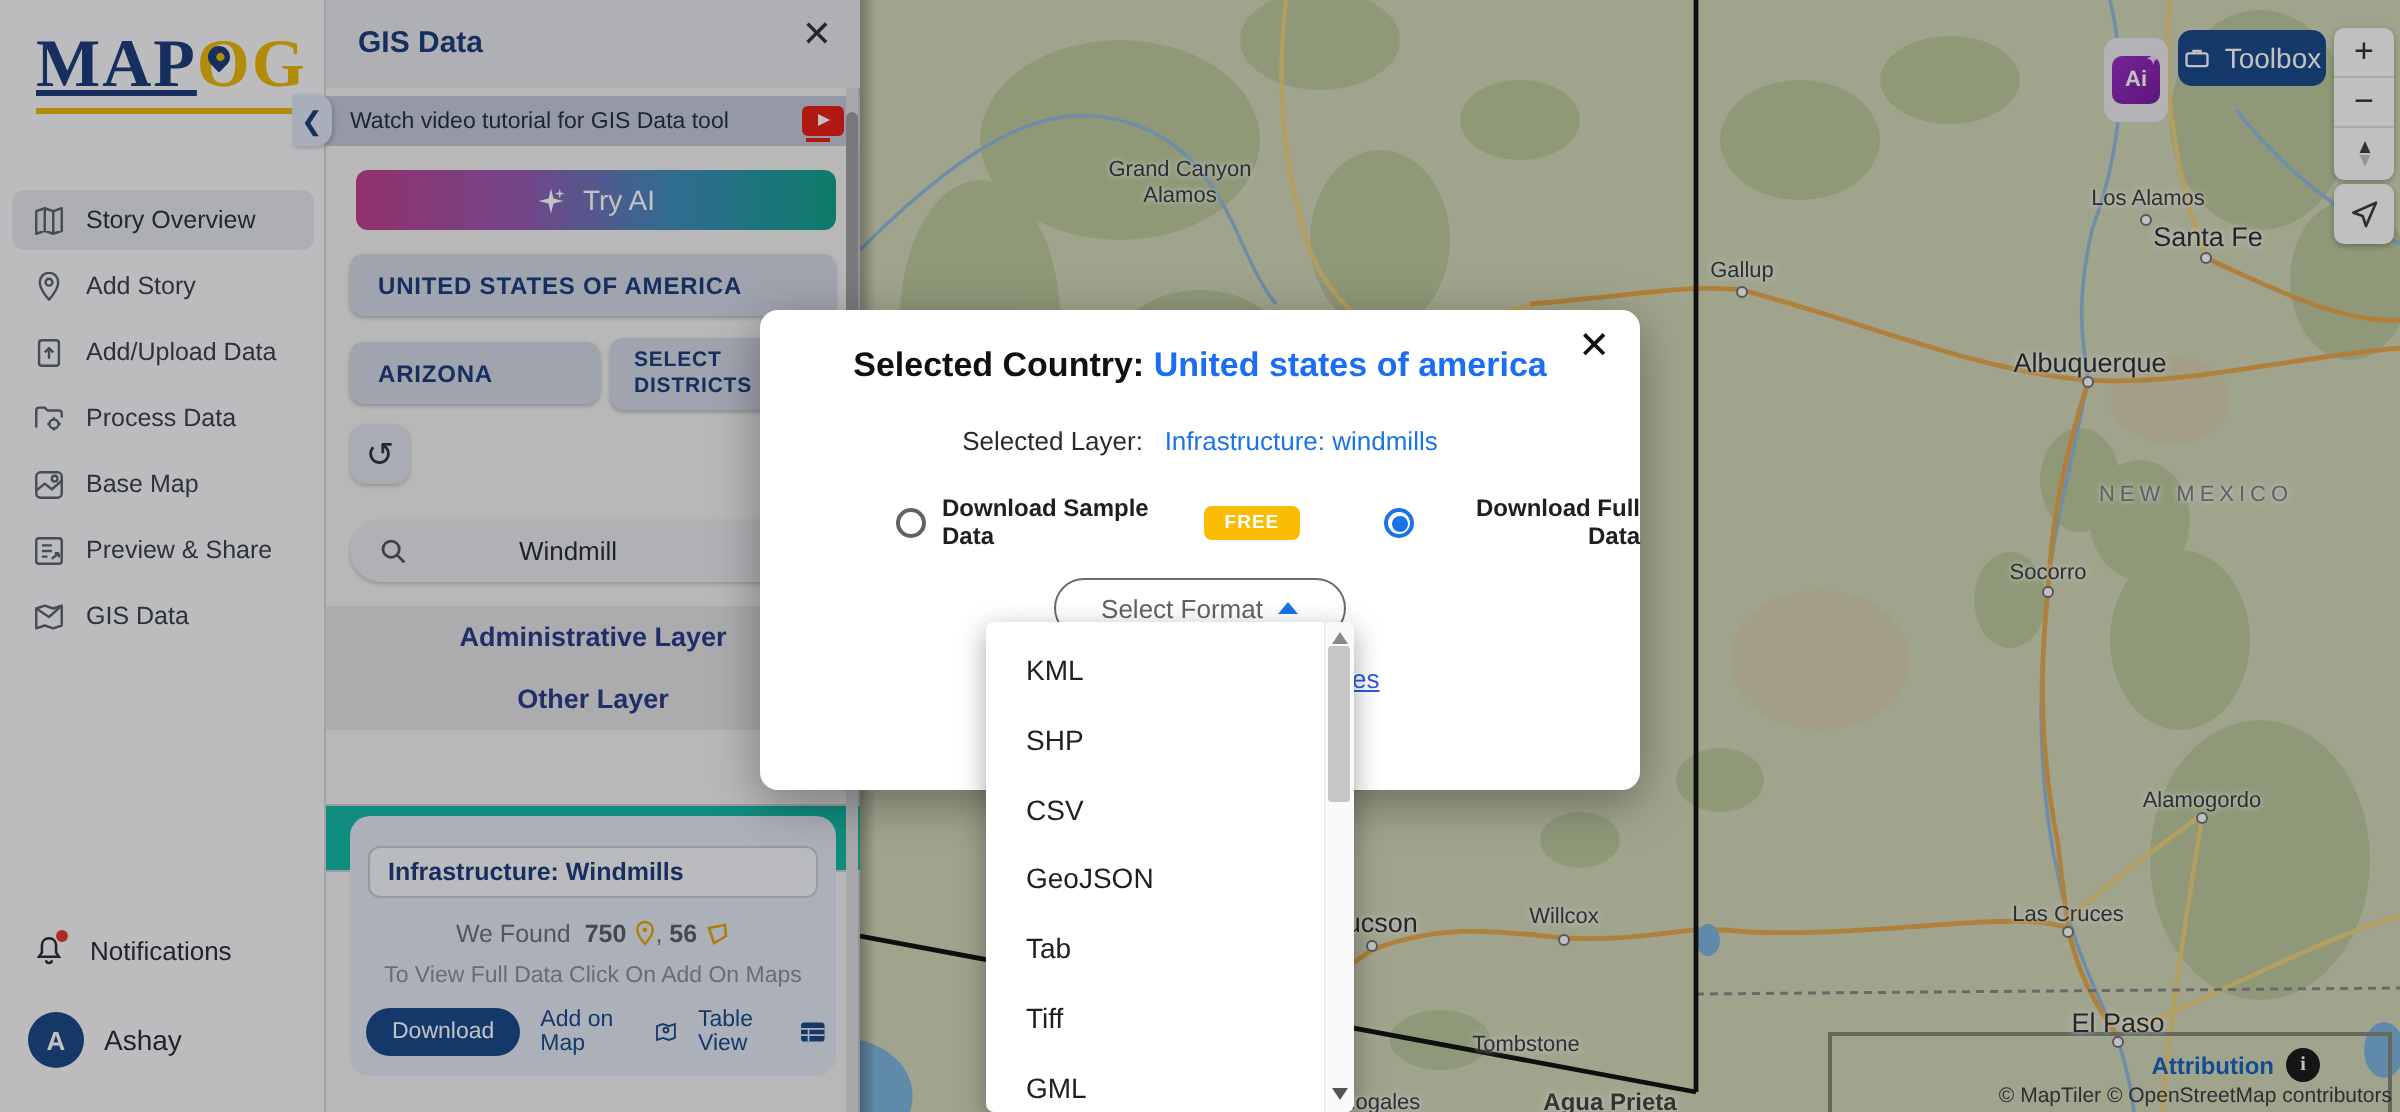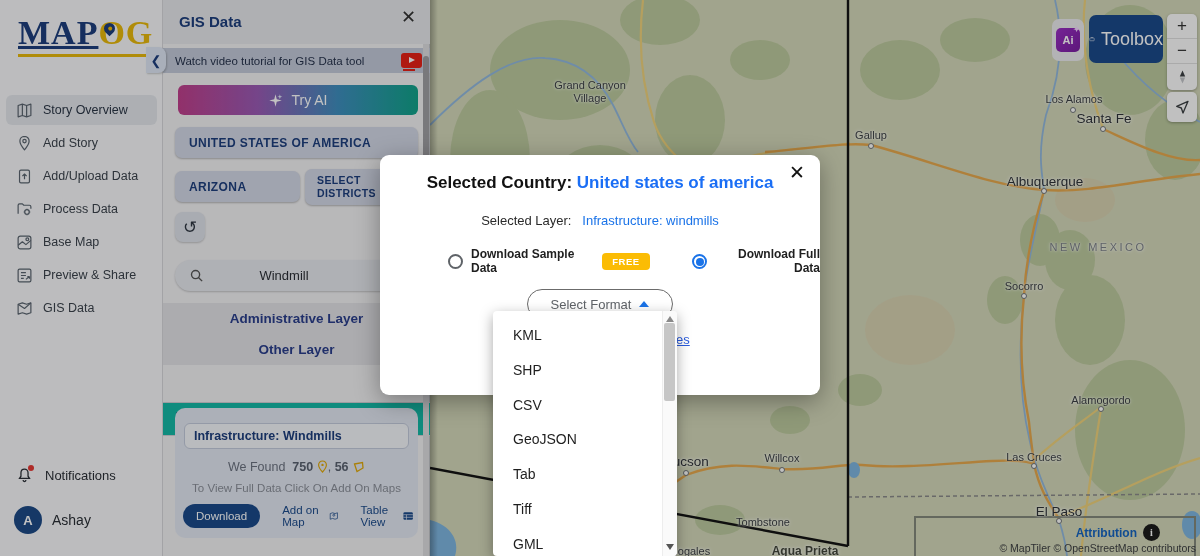--- a/index.html
+++ b/index.html
@@ -46,38 +46,38 @@
   .sections { position:absolute; left:0; top:303px; width:267px; height:62px; background:#e2e3e7; }
   .section-row { height:31px; display:flex; align-items:center; justify-content:center; color:#2b3f8c; font-weight:bold; font-size:13.5px; cursor:pointer; }
   .layer-row { position:absolute; left:0; top:366px; width:267px; height:34px; background:#14b8a6; border-top:1px solid #cfcfd4; border-bottom:1px solid #cfcfd4; display:flex; align-items:center; padding-left:12px; color:#1e3f7d; font-size:16px; cursor:pointer;margin-top:36px; }
   .result-card { position:absolute; left:12px; top:408px; width:243px; height:130px; background:#e3e8f2; border-radius:10px; }
   .rc-title { position:absolute; left:9px; top:15px; width:225px; height:26px; background:#f4f6fa; border:1px solid #c3cbdc; border-radius:6px; display:flex; align-items:center; padding-left:9px; color:#1e3f7d; font-weight:bold; font-size:12.5px; }
   .rc-counts { position:absolute; left:0; top:52px; width:243px; text-align:center; color:#6b7280; font-size:12.5px; }
   .rc-counts b { color:#5a6270; font-weight:bold; }
   .rc-hint { position:absolute; left:0; top:74px; width:243px; text-align:center; color:#8a8f99; font-size:11.5px; }
   .rc-actions { position:absolute; left:8px; top:96px; width:230px; display:flex; align-items:center; gap:10px; }
   .btn-download { background:#1b4a8b; color:#fff; border:none; border-radius:14px; font-size:11.5px; padding:6px 13px; cursor:pointer; font-family:"Liberation Sans",sans-serif; }
-  .link-act { color:#1b4a8b; font-size:11.5px; display:flex; align-items:center; gap:4px; cursor:pointer;margin-left:12px; }
+  .link-act { color:#1b4a8b; font-size:11.5px; display:flex; align-items:center; gap:4px; cursor:pointer; }
   .panel-scroll { position:absolute; right:0; top:44px; width:6px; height:512px; background:#dddde0; }
   .panel-scroll-thumb { position:absolute; right:0; top:12px; width:6px; height:115px; background:#9fa0a4; border-radius:3px; }
 
   
   .map { position:absolute; left:430px; top:0; width:770px; height:556px; background:#d4d8ba; z-index:0; }
   .map-edge { position:absolute; left:0; top:0; width:8px; height:556px; background:linear-gradient(90deg,rgba(0,0,0,.28),rgba(0,0,0,0)); }
   .map-label { position:absolute; transform:translate(-50%,-50%); color:#3c4043; font-size:11px; white-space:pre; text-align:center; text-shadow:0 0 2px rgba(255,255,255,.9), 0 0 4px rgba(255,255,255,.7); line-height:1.2; z-index:2; }
   .map-label.city { font-size:13.5px; color:#2f3337; }
   .map-label.city2 { font-size:12px; font-weight:bold; color:#44483c; }
   .map-label.state { color:#7c8187; letter-spacing:2.5px; font-size:11px; }
   .map-dot { position:absolute; width:6px; height:6px; border:1.5px solid #6f7479; background:#fdfdfb; border-radius:50%; transform:translate(-50%,-50%); z-index:2; }
 
   
   .ai-btn { position:absolute; left:1052px; top:19px; width:32px; height:42px; background:#ececee; border-radius:7px; display:flex; align-items:center; justify-content:center; cursor:pointer; z-index:3; }
   .ai-inner { width:24px; height:24px; border-radius:5px; background:linear-gradient(135deg,#9a2fc4,#7b1fa2); color:#fff; font-size:11px; font-weight:bold; display:flex; align-items:center; justify-content:center; position:relative; }
   .ai-inner::after { content:"✦"; position:absolute; right:0px; top:-3px; font-size:8px; color:#f3d5ff; }
-  .toolbox-btn { position:absolute; left:1089px; top:15px; width:74px; height:48px; background:#1b4a8b; border-radius:7px; color:#fff; font-size:18px; display:flex; align-items:center; justify-content:center; gap:6px; cursor:pointer; z-index:3; }
+  .toolbox-btn { position:absolute; left:1089px; top:15px; width:74px; height:28px; background:#1b4a8b; border-radius:7px; color:#fff; font-size:14px; display:flex; align-items:center; justify-content:center; gap:6px; cursor:pointer; z-index:3; }
   .zoom-col { position:absolute; left:1167px; top:14px; width:30px; height:76px; background:#fdfdfd; border-radius:5px; box-shadow:0 1px 3px rgba(0,0,0,.3); z-index:3; }
   .zc-btn { height:25px; display:flex; align-items:center; justify-content:center; font-size:17px; color:#333; cursor:pointer; border-bottom:1px solid #e0e0e0; }
   .zc-btn:last-child { border-bottom:none; }
   .locate-btn { position:absolute; left:1167px; top:92px; width:30px; height:30px; background:#fdfdfd; border-radius:5px; box-shadow:0 1px 3px rgba(0,0,0,.3); display:flex; align-items:center; justify-content:center; cursor:pointer; z-index:3; }
   .collapse-btn { position:absolute; left:146px; top:47px; width:20px; height:26px; background:#dfe7f5; border-radius:0 8px 8px 0; color:#1e3f7d; font-size:13px; display:flex; align-items:center; justify-content:center; cursor:pointer; z-index:2; box-shadow:1px 1px 2px rgba(0,0,0,.2); }
 
   .attrib { position:absolute; right:40px; top:524px; display:flex; align-items:center; gap:6px; z-index:3; }
   .attrib-label { color:#1665c0; font-weight:bold; font-size:12px; }
   .attrib-info { width:17px; height:17px; border-radius:50%; background:#1c1c1c; color:#fff; font-size:10px; font-weight:bold; display:flex; align-items:center; justify-content:center; font-family:"Liberation Serif",serif; cursor:pointer; }
   .credits { position:absolute; right:4px; top:542px; color:#3d3f41; font-size:10.5px; z-index:3; }
@@ -184,21 +184,21 @@
       <rect x="485" y="517" width="280" height="45" fill="none" stroke="#84897c" stroke-width="2"></rect>
 
       <g stroke="#151515" stroke-width="2.4" fill="none">
         <path d="M418,0 L418,546"></path>
         <path d="M0,468 L418,546"></path>
       </g>
     </svg>
     <div class="map-edge"></div>
     <div id="map-labels">
         <div class="map-label town" style="left: 160px; top: 92px;">Grand Canyon
-Village</div>
+Alamos</div>
         <div class="map-label town" style="left: 441px; top: 136px;">Gallup</div>
         <div class="map-dot" style="left: 441px; top: 146px;"></div>
         <div class="map-label town" style="left: 644px; top: 100px;">Los Alamos</div>
         <div class="map-dot" style="left: 643px; top: 110px;"></div>
         <div class="map-label city" style="left: 674px; top: 119px;">Santa Fe</div>
         <div class="map-dot" style="left: 673px; top: 129px;"></div>
         <div class="map-label city" style="left: 615px; top: 182px;">Albuquerque</div>
         <div class="map-dot" style="left: 614px; top: 191px;"></div>
         <div class="map-label state" style="left: 668px; top: 248px;">NEW MEXICO</div>
         <div class="map-label town" style="left: 594px; top: 287px;">Socorro</div>

